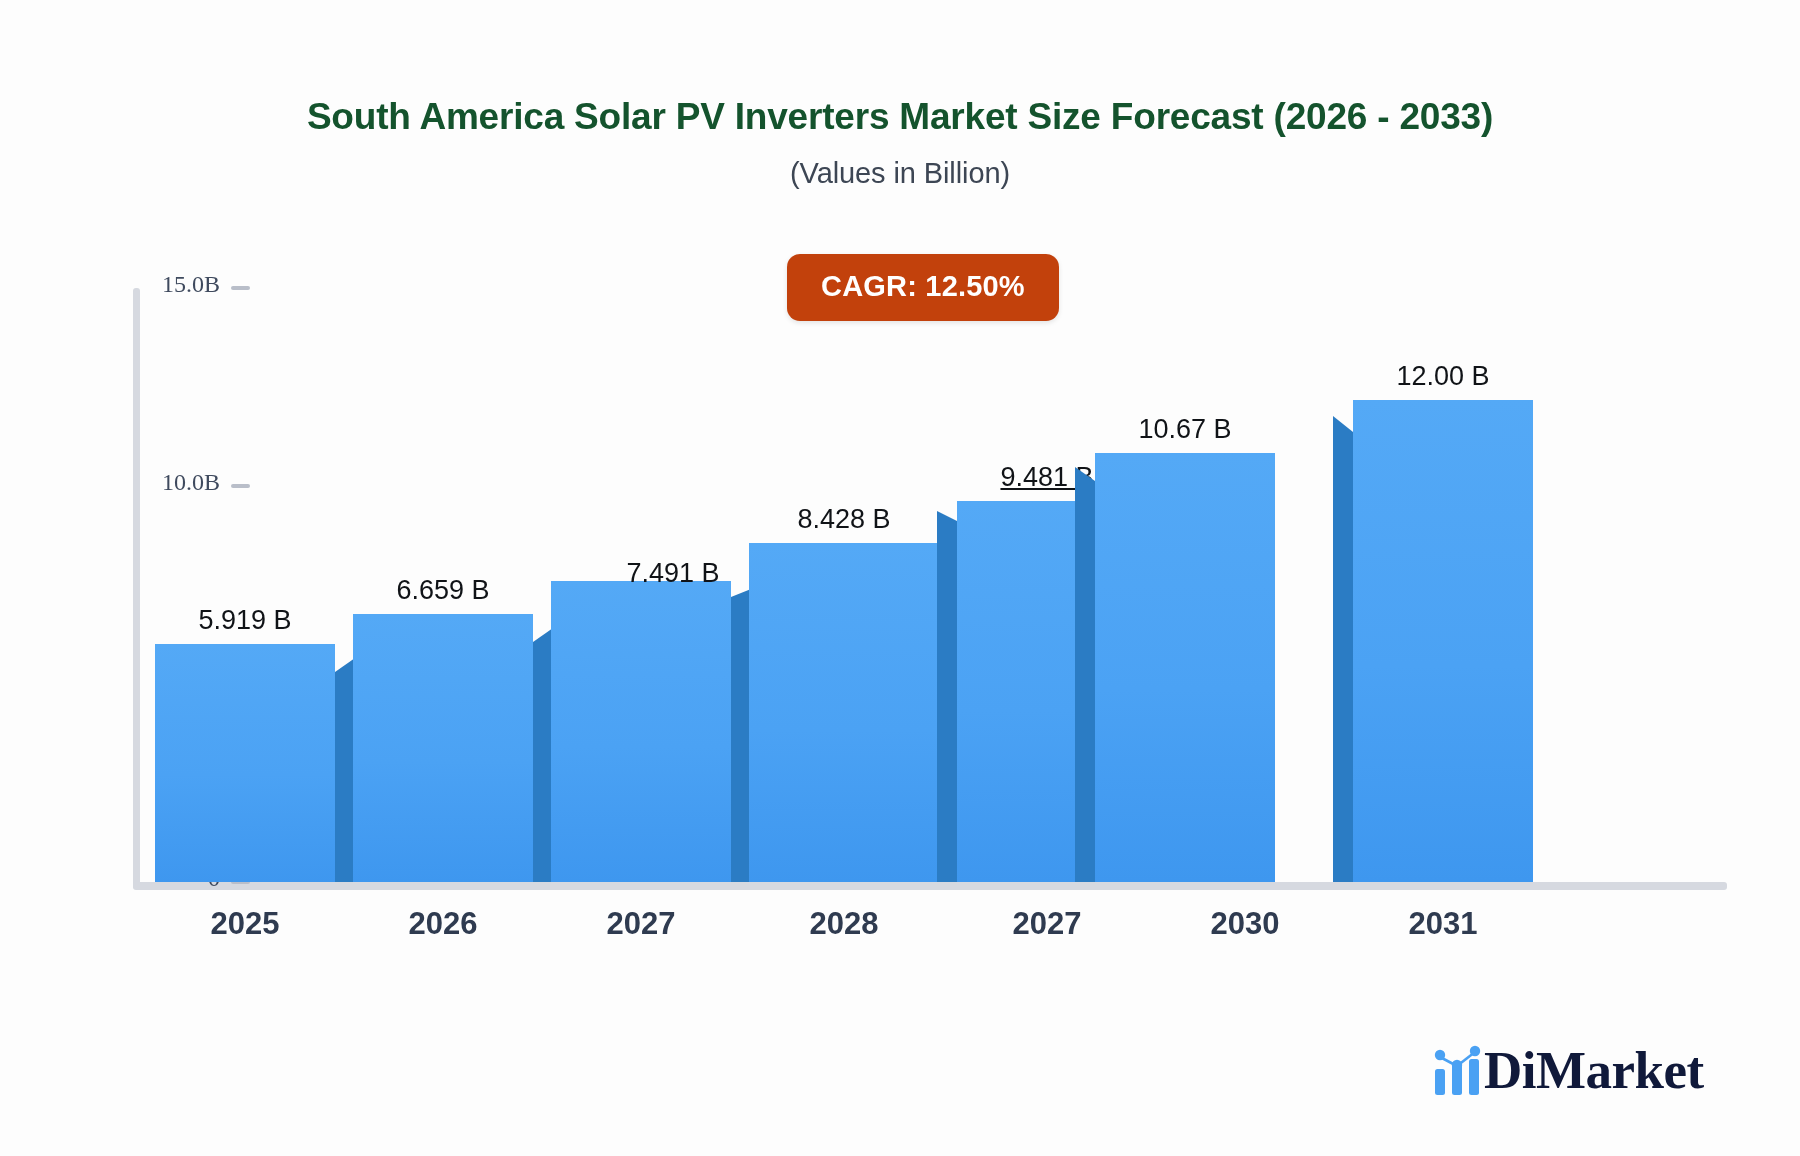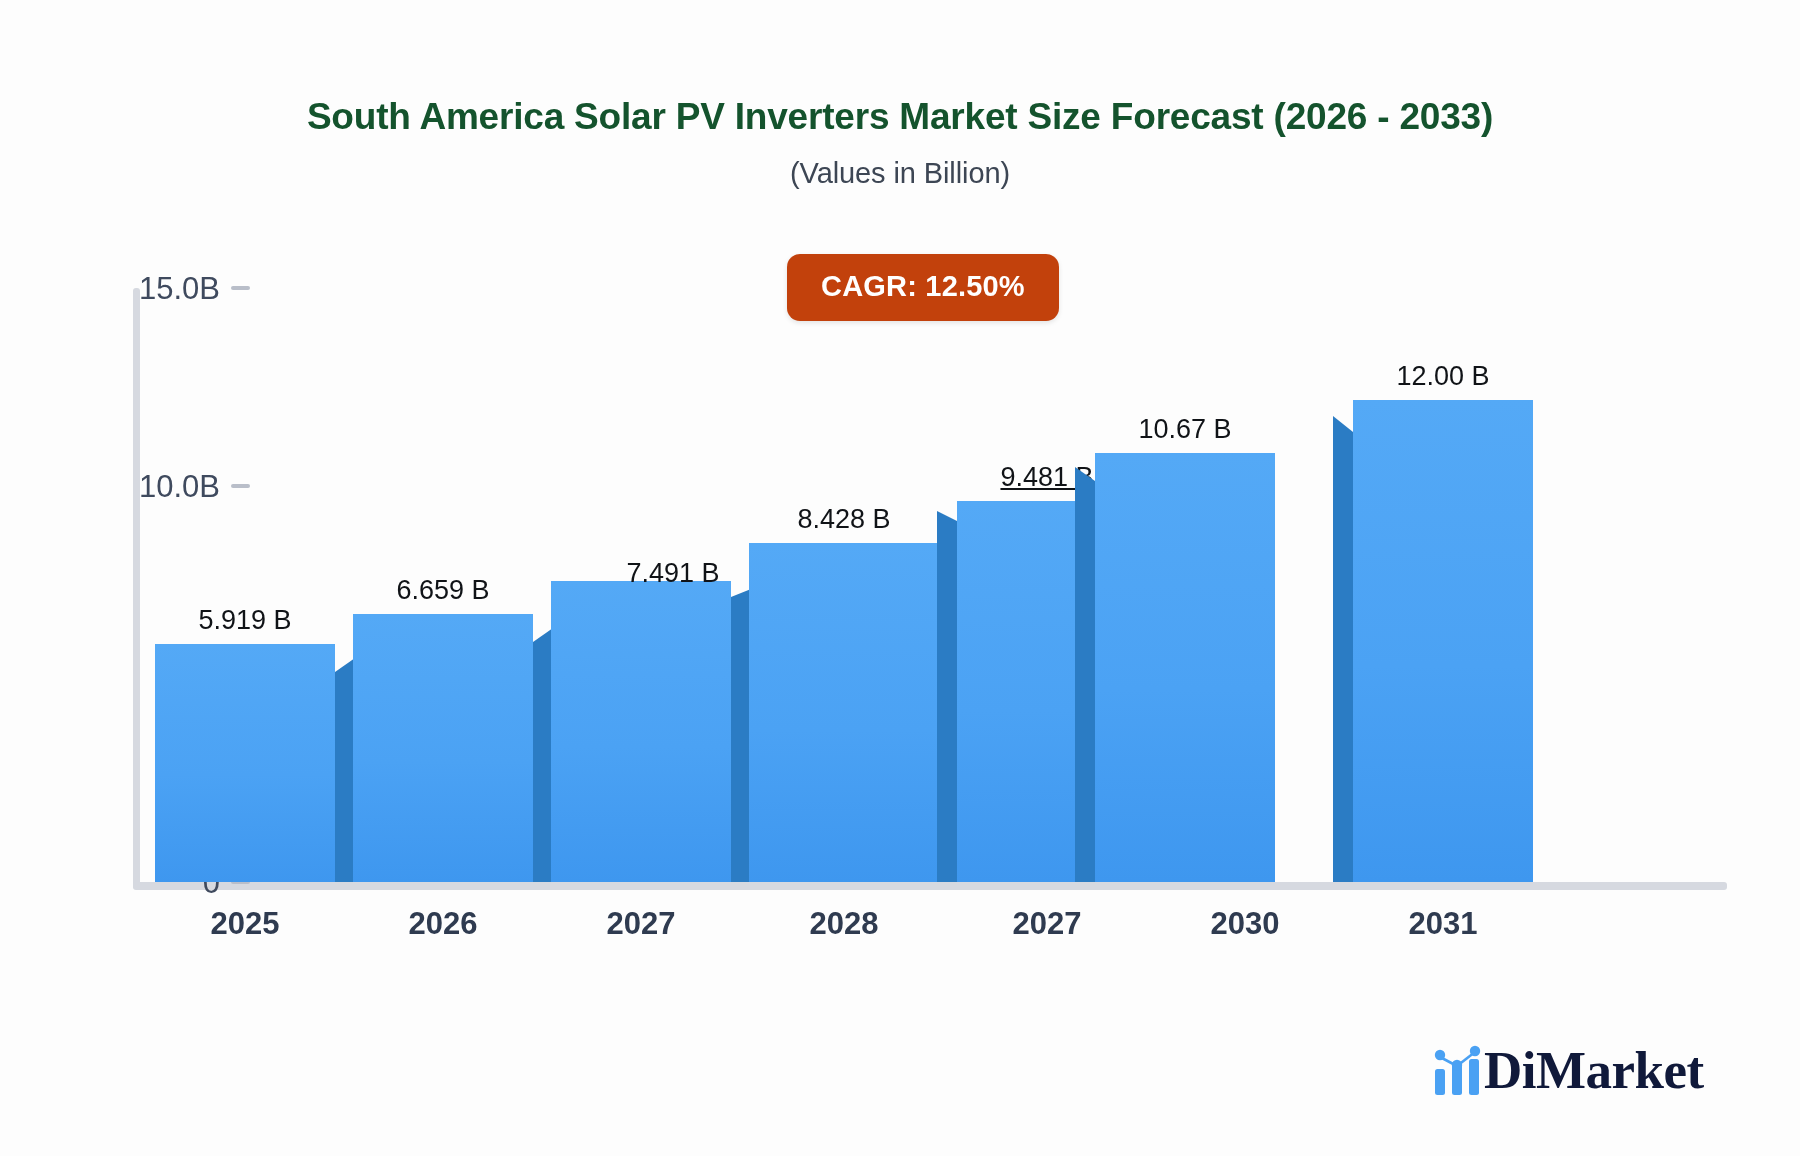--- a/index.html
+++ b/index.html
@@ -94,24 +94,25 @@
   .y-label-group {
     position: absolute;
     left: 0;
     width: 133px;
     height: 0;
   }
   .y-label-text {
     position: absolute;
     right: 46px;
     top: -17px;
-    font-size: 31px;
+    font-size: 24px;
     color: #3f4a5e;
     text-align: right;
     white-space: nowrap;
+    font-family: Liberation Serif, serif;
   }
   .y-tick-mark {
     position: absolute;
     right: 16px;
     top: -2px;
     width: 19px;
     height: 4px;
     background: #b9bec9;
     border-radius: 2px;
   }

